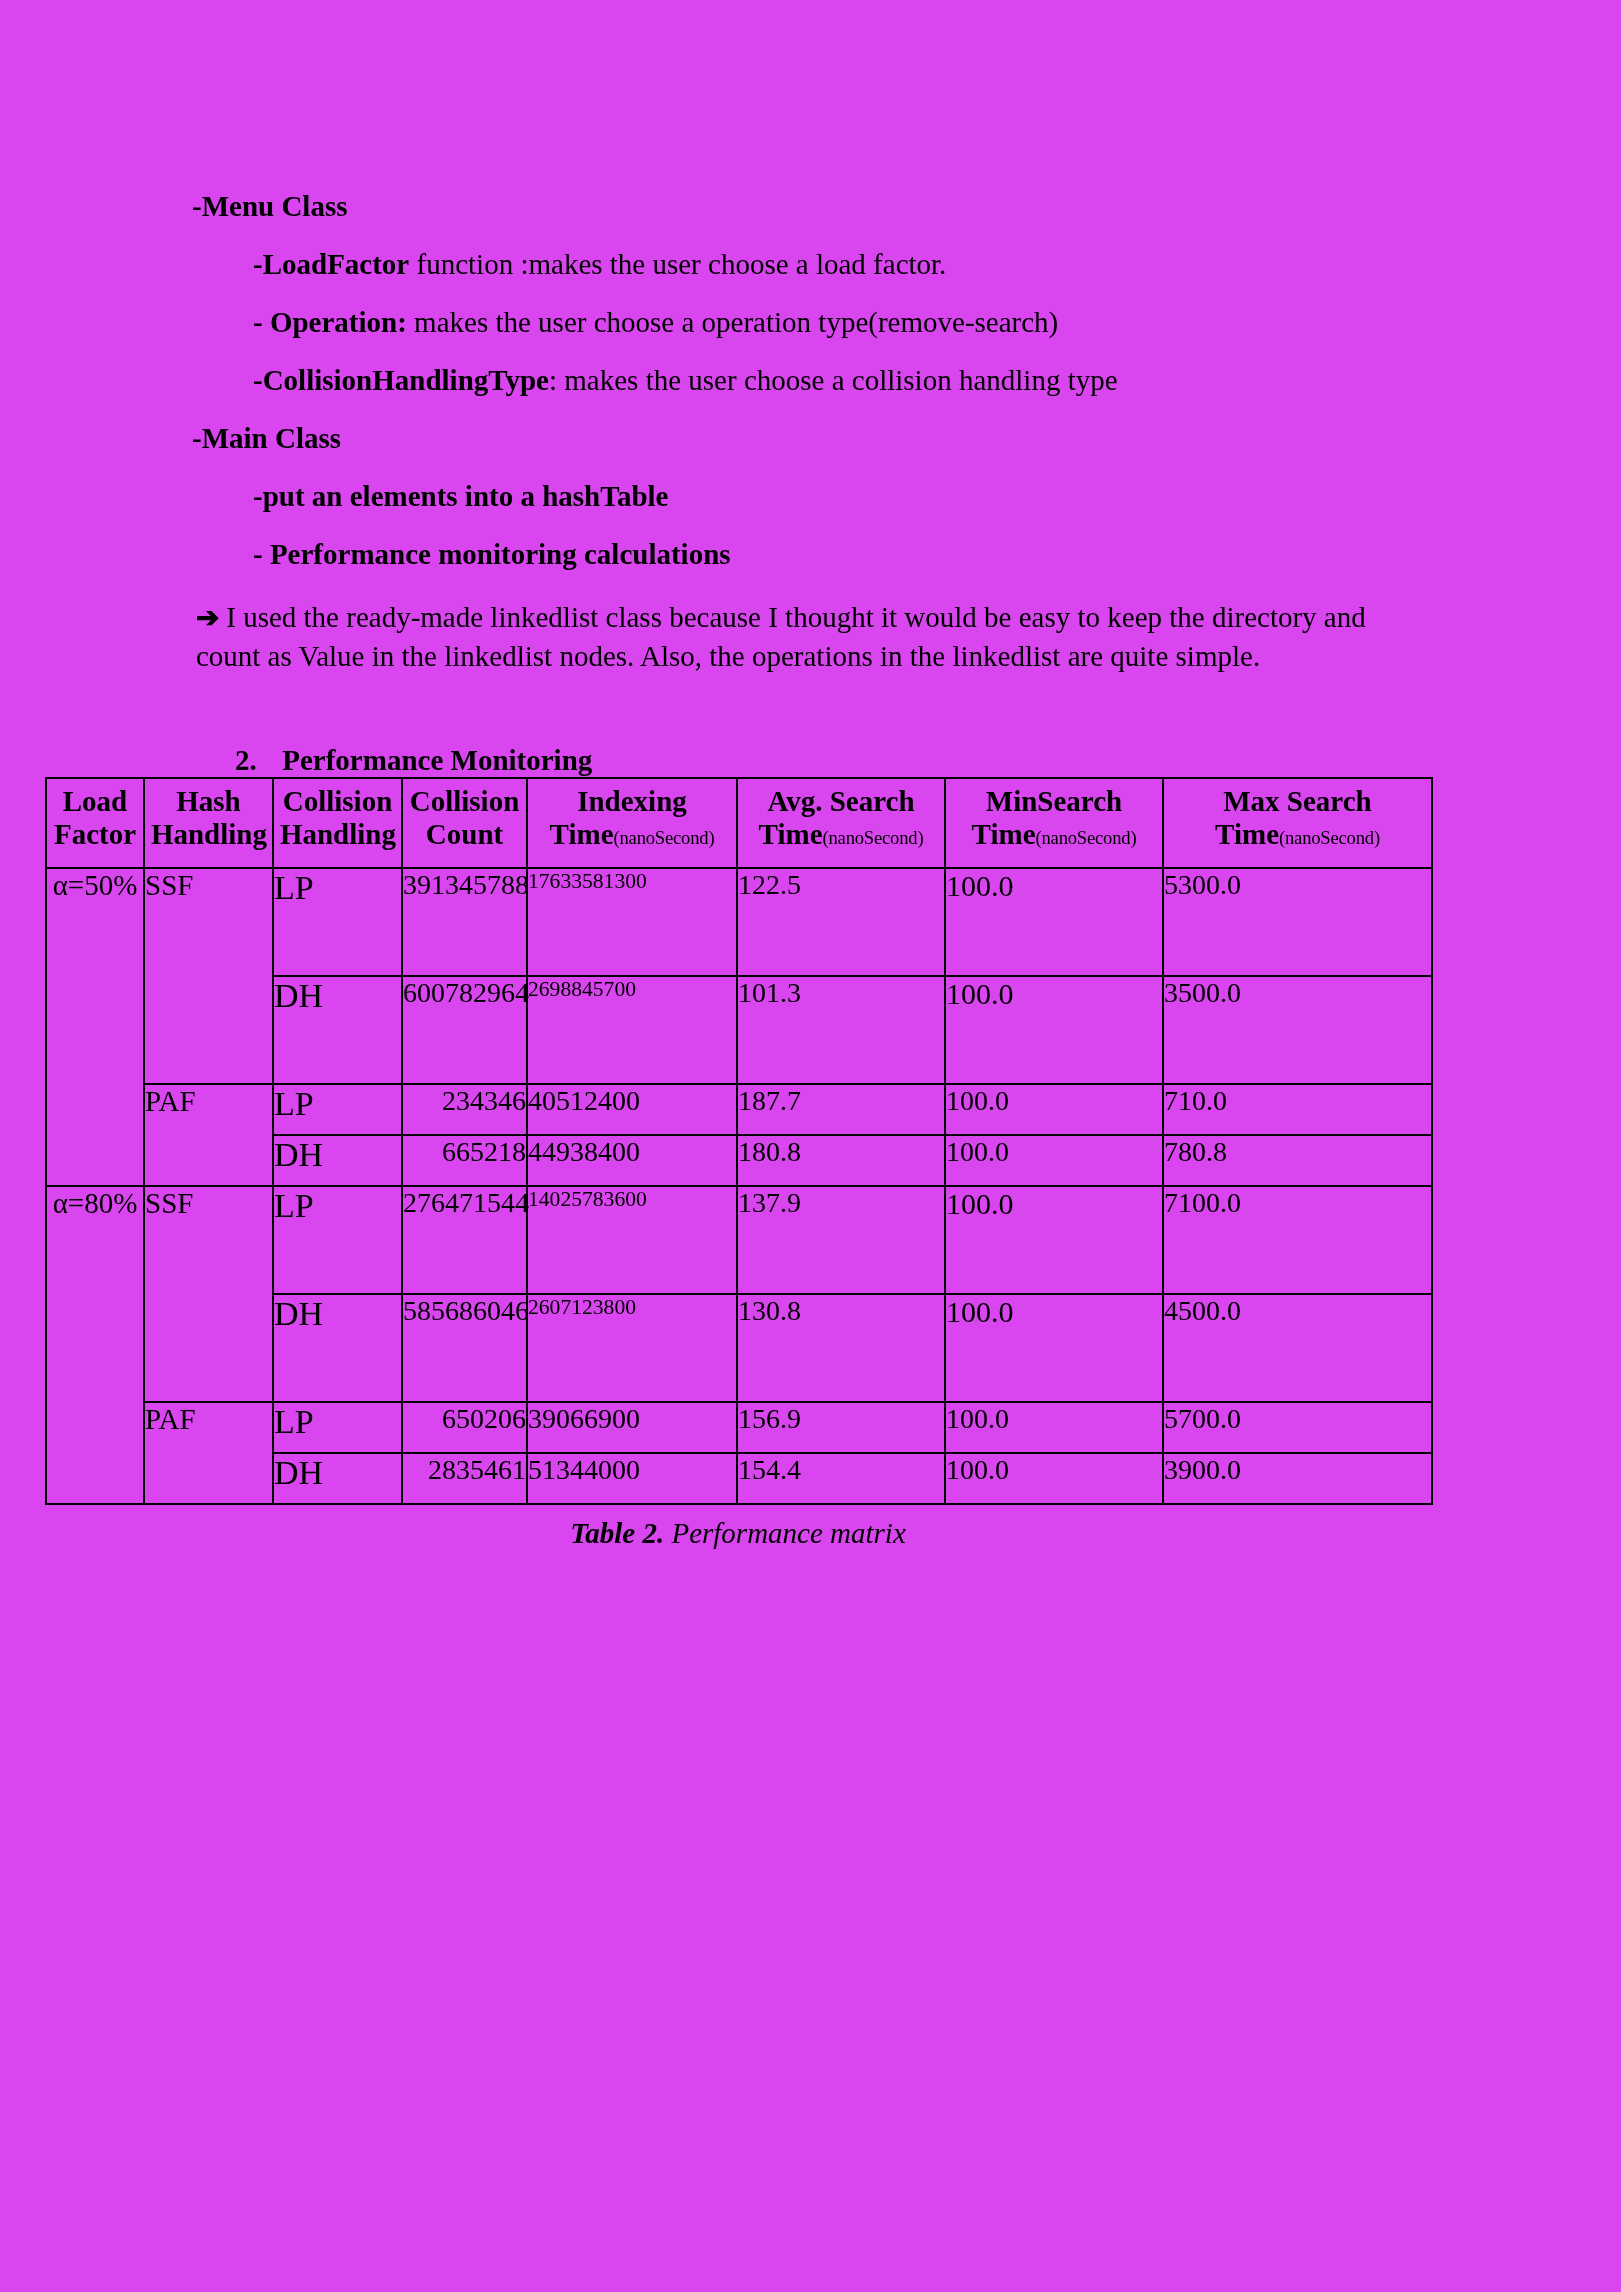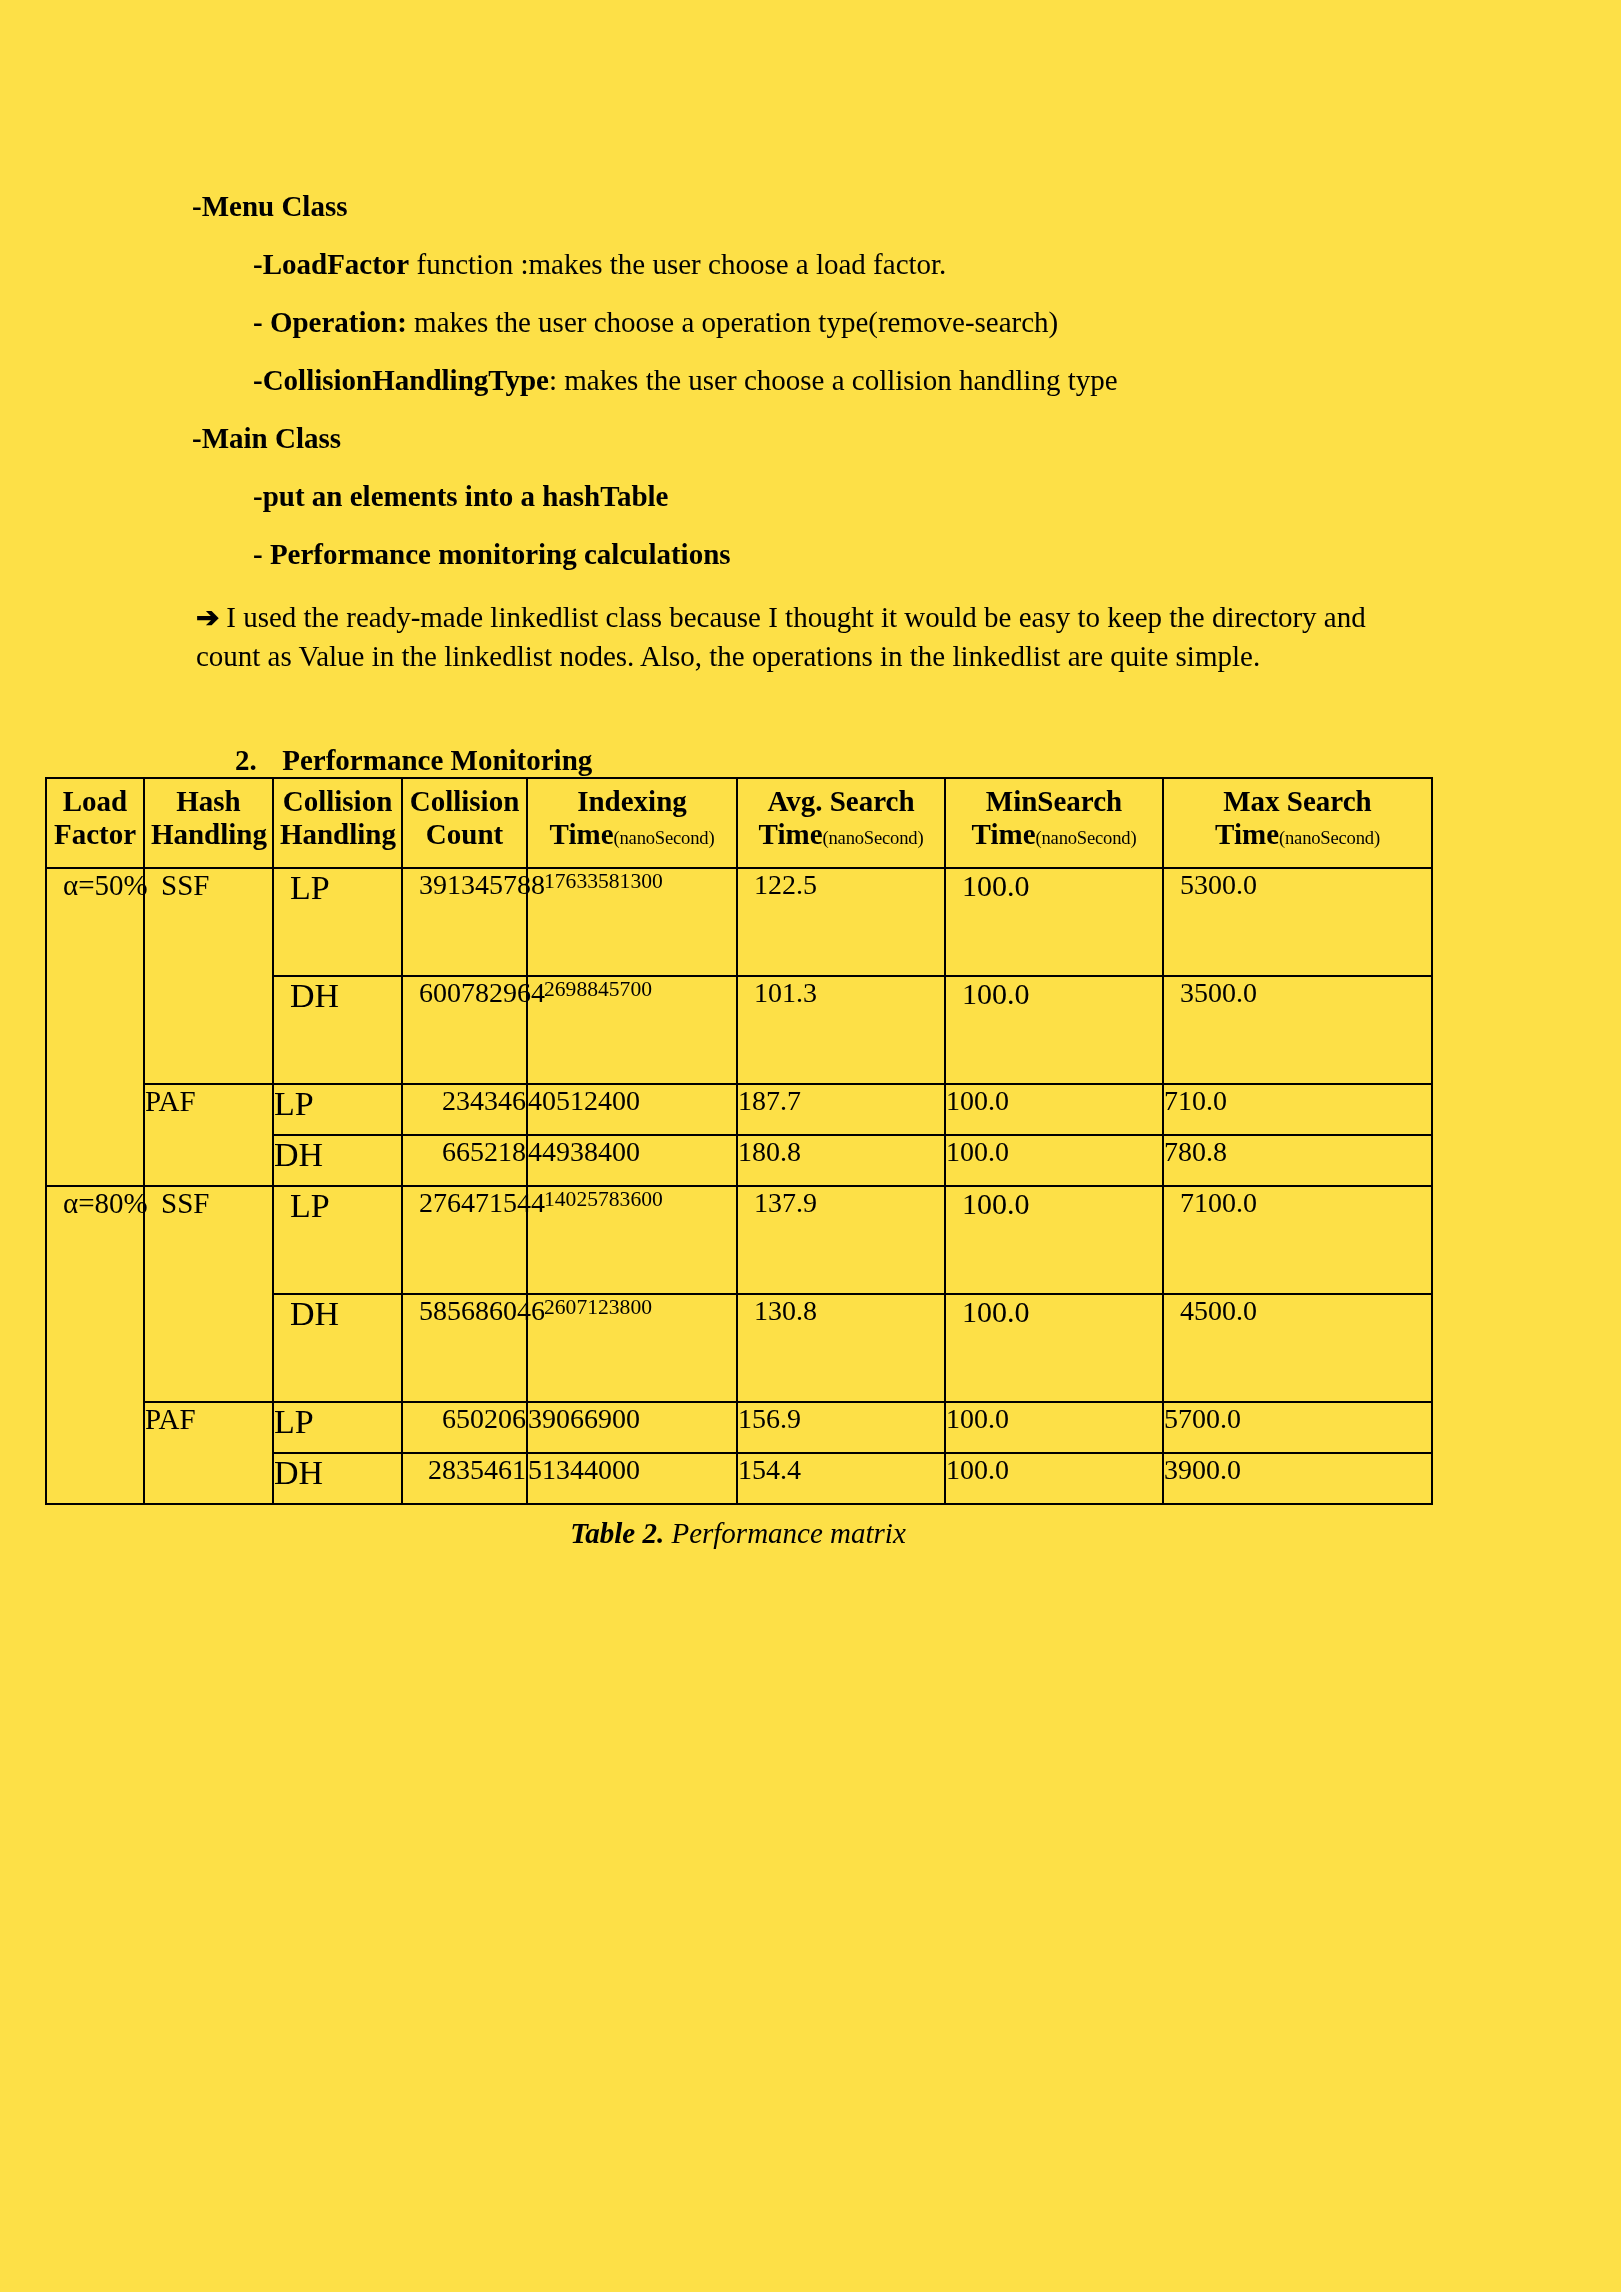--- a/index.html
+++ b/index.html
@@ -13,21 +13,21 @@
     font-family: "Liberation Serif", "DejaVu Serif", serif;
     color: #000000;
     position: relative;
     overflow: hidden;
   }
   .page {
     position: absolute;
     left: 0; top: 0;
     width: 1621px;
     height: 2293px;
-    background: #fde047;
+    background: #d946ef;
   }
   .content {
     position: absolute;
     left: 192px;
     top: 192px;
     width: 1245px;
   }
 
   
   .line {
@@ -129,21 +129,21 @@
   td.cc-top    { vertical-align: top; padding-top: 3.9px; }
   td.num {
     text-align: left;
     padding-left: 9.8px;
     vertical-align: top;
     font-size: 28px;
   }
   td.num-small { font-size: 21.6px; padding-top: 5.9px; }
   td.num-big   { font-size: 30px; padding-top: 2px; }
 
-  tr.tall td { height: 106px; padding-left: 16px; }
+  tr.tall td { height: 106px; }
   tr.short td { height: 49px; }
 
   .caption {
     margin-top: 11.8px;
     width: 1386px;
     text-align: center;
     font-size: 29px;
   }
   .caption .cb { font-weight: bold; font-style: italic; }
   .caption .ci { font-style: italic; }

